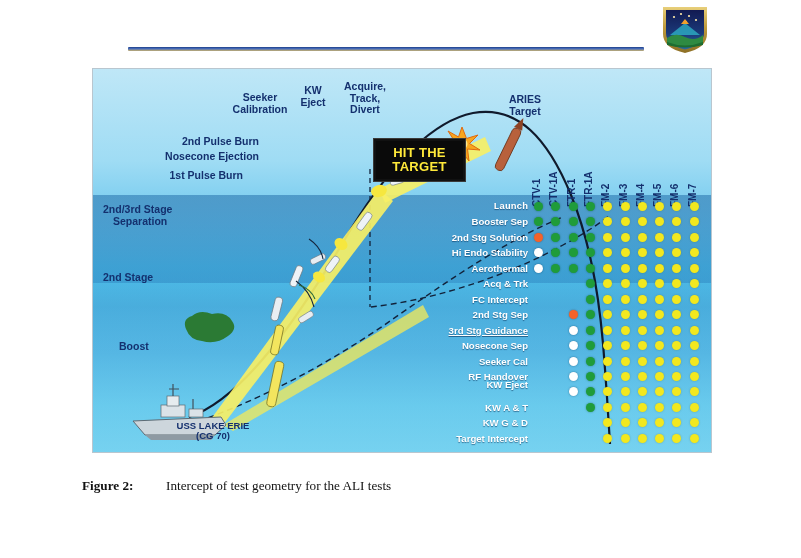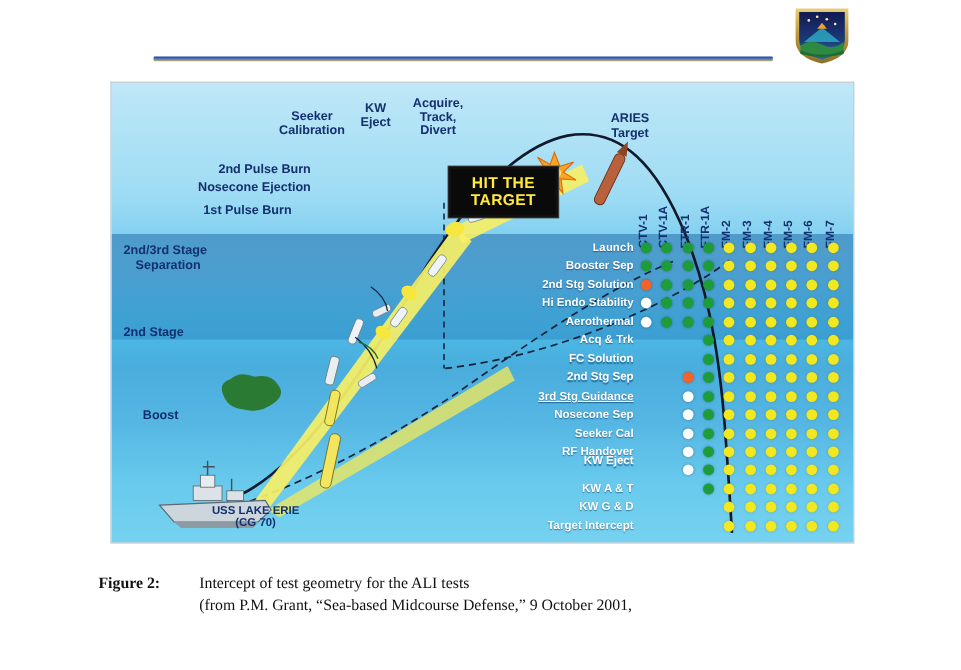--- a/index.html
+++ b/index.html
@@ -271,21 +271,21 @@
           <div class="colhead" style="left: 587.4px; top: 127px;">FM-6</div>
           <div class="colhead" style="left: 604.7px; top: 127px;">FM-7</div>
         </div>
       <div id="row-labels">
           <div class="rowlabel" style="right: 183px; top: 132px; font-family: Liberation Mono, monospace;">Launch</div>
           <div class="rowlabel" style="right: 183px; top: 147.45px;">Booster Sep</div>
           <div class="rowlabel" style="right: 183px; top: 162.9px;">2nd Stg Solution</div>
           <div class="rowlabel" style="right: 183px; top: 178.35px;">Hi Endo Stability</div>
           <div class="rowlabel" style="right: 183px; top: 193.8px;">Aerothermal</div>
           <div class="rowlabel" style="right: 183px; top: 209.25px;">Acq &amp; Trk</div>
-          <div class="rowlabel" style="right: 183px; top: 224.7px;">FC Solution</div>
+          <div class="rowlabel" style="right: 183px; top: 224.7px;">FC Intercept</div>
           <div class="rowlabel" style="right: 183px; top: 240.15px;">2nd Stg Sep</div>
           <div class="rowlabel" style="right: 183px; top: 255.6px; text-decoration: underline;">3rd Stg Guidance</div>
           <div class="rowlabel" style="right: 183px; top: 271.05px;">Nosecone Sep</div>
           <div class="rowlabel" style="right: 183px; top: 286.5px;">Seeker Cal</div>
           <div class="rowlabel" style="right: 183px; top: 301.95px;">RF Handover</div>
           <div class="rowlabel" style="right: 183px; top: 310px;">KW Eject</div>
           <div class="rowlabel" style="right: 183px; top: 332.85px;">KW A &amp; T</div>
           <div class="rowlabel" style="right: 183px; top: 348.3px;">KW G &amp; D</div>
           <div class="rowlabel" style="right: 183px; top: 363.75px;">Target Intercept</div>
         </div>
@@ -422,17 +422,16 @@
           <div class="dot yellow" style="left: 579.4px; top: 364.75px;"></div>
           <div class="dot yellow" style="left: 596.7px; top: 364.75px;"></div>
         </div>
     </div>
   </div>
 
   <div class="caption">
     <span class="cap-tag">Figure 2:</span>
     <div class="cap-body">
       <div>Intercept of test geometry for the ALI tests</div>
-      <div>(from P.M. Grant, “Sea-based Midcourse Defense,” 9 October 2001,</div>
     </div>
   </div>
 
 </div>
 
 </body></html>

